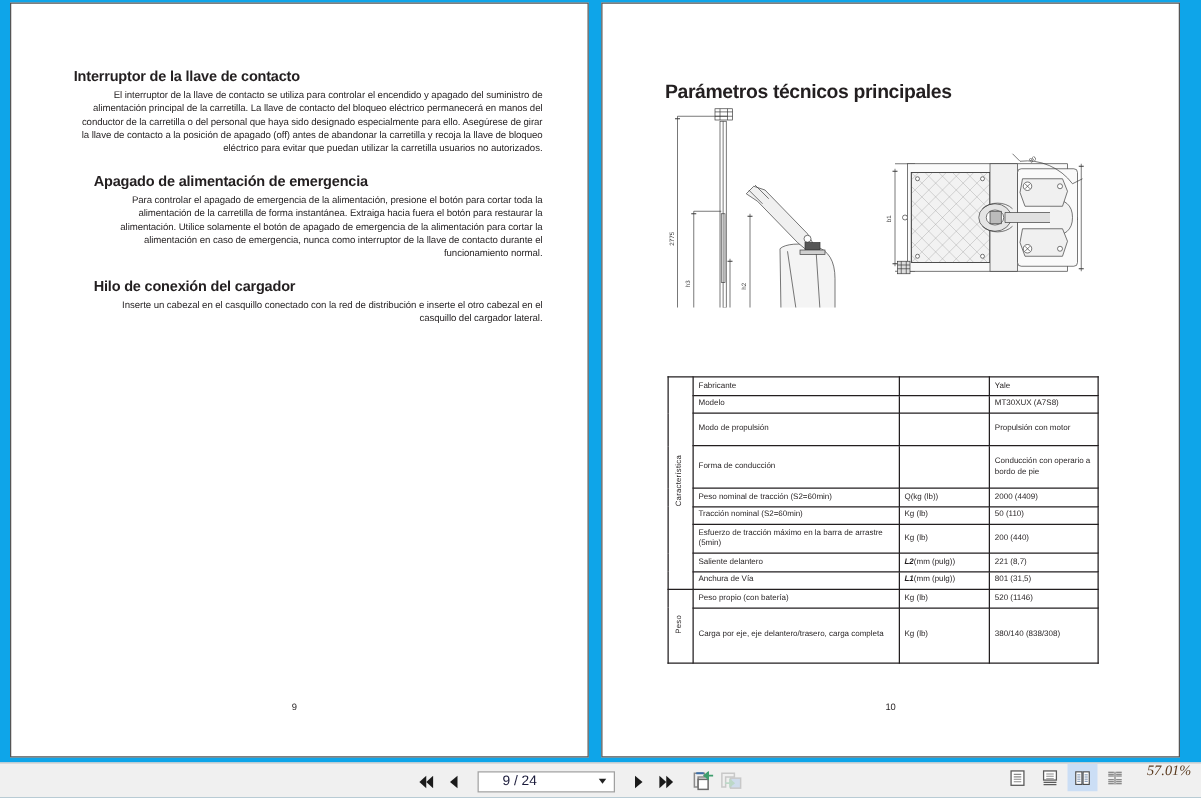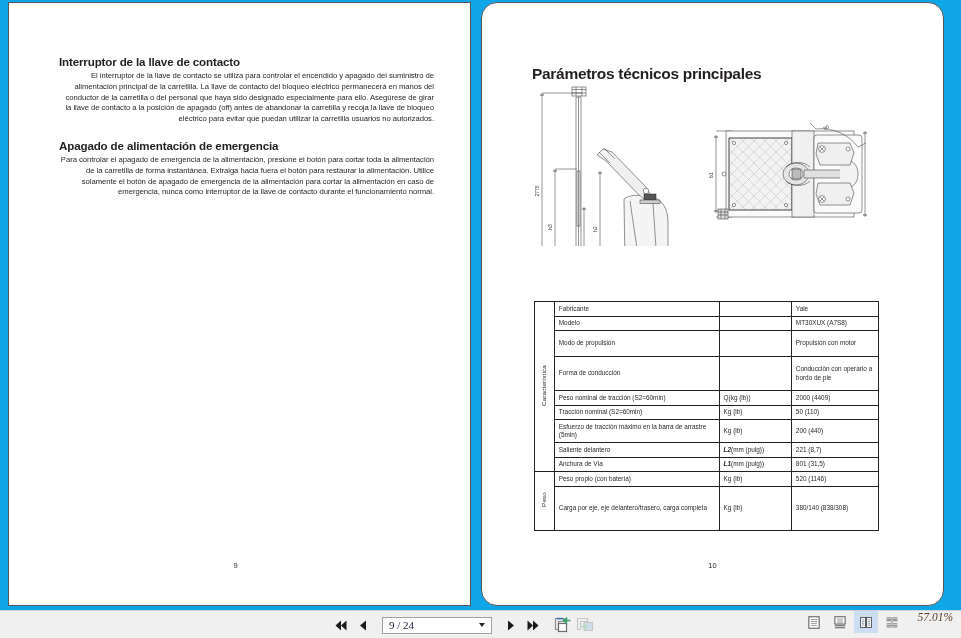--- a/index.html
+++ b/index.html
@@ -17,35 +17,35 @@
     background: #0ea5e9;
     overflow: hidden;
   }
   .page {
     position: absolute;
     background: #ffffff;
     border: 1px solid #555;
     box-sizing: border-box;
   }
   #page-left  { left: 8px;   top: 2px; width: 463px; height: 604px; }
-  #page-right { left: 481px; top: 2px; width: 463px; height: 604px; border-radius: 16px; }
+  #page-right { left: 481px; top: 2px; width: 463px; height: 604px; }
 
   
   .doc-body { position: absolute; left: 50px; top: 52px; width: 375px; }
   h2.doc-h {
     font-size: 11.6px; font-weight: bold; color: #231f20;
     margin: 0 0 3px 0; letter-spacing: -0.15px;
   }
   .doc-h + p { margin-top: 0; }
   p.doc-p {
     font-size: 7.7px; line-height: 10.8px; color: #231f20;
     margin: 0 0 14px 0; text-align: right; letter-spacing: -0.05px;
   }
   .blk { margin-bottom: 0; }
-  .blk + .blk { margin-top: 14px; }
+  .blk + .blk { margin-top: 14px; margin-left: 16px; }
 
   .page-num {
     position: absolute; width: 100%; text-align: center;
     font-size: 7.5px; color: #231f20;
   }
   #page-left  .page-num { top: 558px; left: -4px; }
   #page-right .page-num { top: 558px; left: 0px; }
 
   
   .doc-title {
@@ -103,22 +103,22 @@
     cursor: pointer;
   }
   .tb-btn svg { display: block; }
   #page-field {
     width: 110px; height: 17px; margin: 0 8px;
     border: 1px solid #a0a0a0; background: #fff;
     display: flex; align-items: center; position: relative;
     box-sizing: border-box;
   }
   #page-field .pv {
-    font-size: 11px; color: #1a1a3a; padding-left: 6px;
-    font-family: Liberation Serif, serif;
+    font-size: 11px; color: #1a1a3a; padding-left: 19px;
+    font-family: Liberation Sans, sans-serif;
   }
   #page-field .caret {
     position: absolute; right: 6px; top: 50%;
     width: 0; height: 0; margin-top: -2px;
     border-left: 3.5px solid transparent;
     border-right: 3.5px solid transparent;
     border-top: 4px solid #222;
   }
   #view-group {
     position: absolute; right: 8px; top: 0; height: 28px;
@@ -148,20 +148,24 @@
         <div class="blk">
           <h2 class="doc-h">Interruptor de la llave de contacto</h2>
           <p class="doc-p">El interruptor de la llave de contacto se utiliza para controlar el encendido y apagado del suministro de alimentación principal de la carretilla. La llave de contacto del bloqueo eléctrico permanecerá en manos del conductor de la carretilla o del personal que haya sido designado especialmente para ello. Asegúrese de girar la llave de contacto a la posición de apagado (off) antes de abandonar la carretilla y recoja la llave de bloqueo eléctrico para evitar que puedan utilizar la carretilla usuarios no autorizados.</p>
         </div>
 
         <div class="blk">
           <h2 class="doc-h">Apagado de alimentación de emergencia</h2>
           <p class="doc-p">Para controlar el apagado de emergencia de la alimentación, presione el botón para cortar toda la alimentación de la carretilla de forma instantánea. Extraiga hacia fuera el botón para restaurar la alimentación. Utilice solamente el botón de apagado de emergencia de la alimentación para cortar la alimentación en caso de emergencia, nunca como interruptor de la llave de contacto durante el funcionamiento normal.</p>
         </div>
 
+        <div class="blk">
+          <h2 class="doc-h">Hilo de conexión del cargador</h2>
+          <p class="doc-p">Inserte un cabezal en el casquillo conectado con la red de distribución e inserte el otro cabezal en el casquillo del cargador lateral.</p>
+        </div>
 
       </div>
       <div class="page-num">9</div>
     </div>
 
     <div class="page" id="page-right">
 
       <div class="doc-title">Parámetros técnicos principales</div>
 
       <div id="drawing-wrap">

